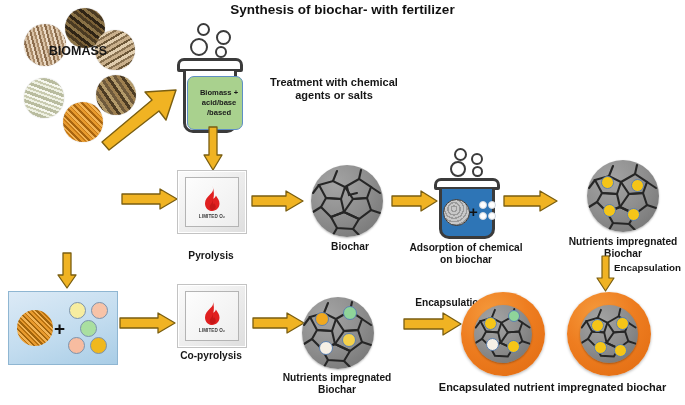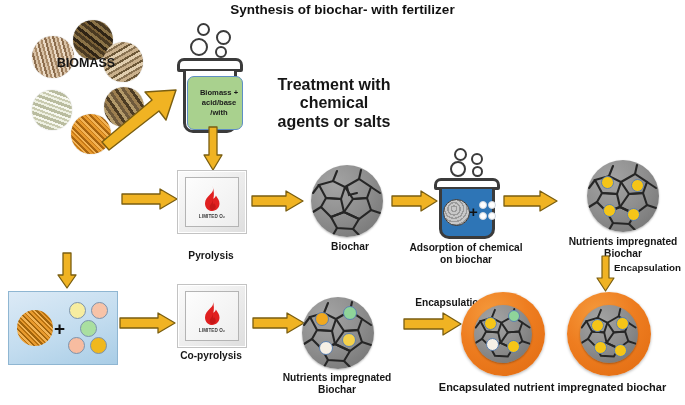--- a/index.html
+++ b/index.html
@@ -51,21 +51,21 @@
   .tray{position:absolute;background:linear-gradient(160deg,#dceaf6 0%,#c2dcef 55%,#a9cde6 100%);
      border:1px solid #8fb6d2;}
   .plus{position:absolute;font-weight:bold;color:#111;line-height:1;}
   .pellet{position:absolute;border-radius:50%;border:1px solid #7b93ad;}
 </style>
 </head>
 <body>
 
 <div class="abs" id="title">Synthesis of biochar- with fertilizer</div>
 
-<div class="abs" style="left:16px;top:130;width:140px;height:140px;margin-top:12px;">
+<div class="abs" style="left:8px;top:130;width:140px;height:140px;">
 
   <div class="bio" style="left:57px;top:8px;width:40px;height:40px;
               background:repeating-linear-gradient(38deg,#4a3a22 0 3px,#7a6036 3px 5px,#2f2415 5px 8px,#8a7246 8px 11px),radial-gradient(circle at 40% 30%,#6b5733,#3a2d18);"></div>
 
   <div class="bio" style="left:16px;top:24px;width:42px;height:42px;
               background:repeating-linear-gradient(75deg,#d9c2a6 0 2px,#a98a68 2px 4px,#ead9c4 4px 6px,#8d6e4e 6px 8px);"></div>
 
   <div class="bio" style="left:87px;top:30px;width:40px;height:40px;
               background:repeating-linear-gradient(-30deg,#c9b08c 0 3px,#8a7352 3px 5px,#e0cdae 5px 8px,#6d5838 8px 10px),radial-gradient(circle at 60% 40%,#cbb392,#7a6344);"></div>
 
@@ -91,25 +91,25 @@
   <div class="bubble" style="left:29px;top:1px;width:9px;height:9px;"></div>
   <div class="bubble" style="left:48px;top:8px;width:11px;height:11px;"></div>
   <div class="bubble" style="left:22px;top:16px;width:14px;height:14px;"></div>
   <div class="bubble" style="left:47px;top:24px;width:8px;height:8px;"></div>
 
   <div class="beaker-lip" style="left:9px;top:36px;width:66px;height:14px;"></div>
   <div class="beaker-body" style="left:15px;top:49px;width:54px;height:62px;"></div>
   <div class="green-chip" style="left:19px;top:54px;width:46px;height:52px;">
     <span>Biomass +</span>
     <span>acid/base</span>
-    <span>/with</span>
-  </div>
-</div>
-
-<div class="abs lbl" style="left:258px;top:76px;width:152px;font-size:16px;">
+    <span>/based</span>
+  </div>
+</div>
+
+<div class="abs lbl" style="left:258px;top:76px;width:152px;font-size:11px;">
   <div>Treatment with chemical</div>
   <div>agents or salts</div>
 </div>
 
 <div class="arrow" style="left:203px;top:127px;">
   <svg width="20" height="44" viewBox="0 0 20 44">
     <polygon points="6,0 14,0 14,28 19,28 10,43 1,28 6,28" fill="#f0b323" stroke="#7a5e10" stroke-width="1.3" stroke-linejoin="round"></polygon>
   </svg>
 </div>
 

